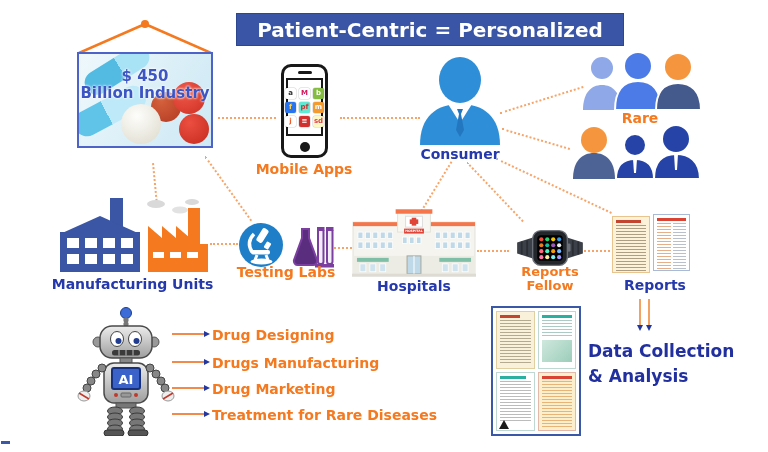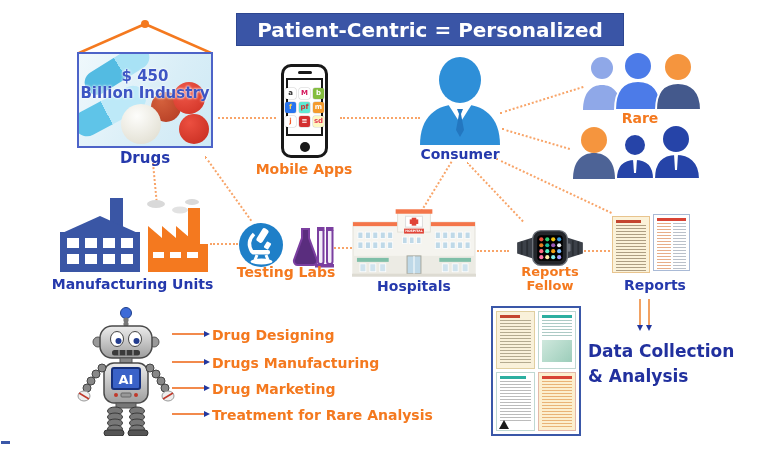--- a/index.html
+++ b/index.html
@@ -85,21 +85,20 @@
     <div class="pill" style="left:-8px;top:44px;width:78px;height:26px;transform:rotate(-28deg);background:linear-gradient(90deg,#5FC4E8 0 45%,#BDE9F8 45%);"></div>
     <div class="pill" style="left:72px;top:38px;width:30px;height:30px;border-radius:50%;background:radial-gradient(circle at 35% 30%,#D4603C,#B23A22);"></div>
     <div class="pill" style="left:42px;top:50px;width:40px;height:40px;border-radius:50%;background:radial-gradient(circle at 40% 30%,#FDFDFB,#DDDACB);"></div>
     <div class="pill" style="left:94px;top:28px;width:32px;height:32px;border-radius:50%;background:radial-gradient(circle at 35% 30%,#F0594A,#CE2F22);"></div>
     <div class="pill" style="left:100px;top:60px;width:30px;height:30px;border-radius:50%;background:radial-gradient(circle at 35% 30%,#EC4F40,#C42A1E);"></div>
     <div id="drugs-overlay">
       <div>$ 450</div>
       <div>Billion Industry</div>
     </div>
   </div>
-  <div class="node-label blue" style="left:77px;top:151px;width:136px;font-size:15px;">Drugs</div>
 
   <div id="phone">
     <div id="phone-speaker"></div>
     <div id="phone-screen">
         <span class="app" style="background: rgb(255, 255, 255); color: rgb(51, 51, 51);">a</span>
         <span class="app" style="background: rgb(255, 255, 255); color: rgb(212, 20, 90);">M</span>
         <span class="app" style="background: rgb(132, 189, 63); color: rgb(255, 255, 255);">b</span>
         <span class="app" style="background: rgb(40, 116, 240); color: rgb(255, 213, 79);">f</span>
         <span class="app" style="background: #5eead4; color: rgb(211, 47, 47);">pf</span>
         <span class="app" style="background: rgb(245, 155, 45); color: rgb(255, 255, 255);">m</span>
@@ -385,16 +384,16 @@
   <div class="aline" style="left:172px;top:361px;width:32px;"></div>
   <div class="tri-right" style="left:204px;top:358.5px;"></div>
   <div class="ai-item" style="left:212px;top:355px;">Drugs Manufacturing</div>
 
   <div class="aline" style="left:172px;top:387px;width:32px;"></div>
   <div class="tri-right" style="left:204px;top:384.5px;"></div>
   <div class="ai-item" style="left:212px;top:381px;">Drug Marketing</div>
 
   <div class="aline" style="left:172px;top:413px;width:32px;"></div>
   <div class="tri-right" style="left:204px;top:410.5px;"></div>
-  <div class="ai-item" style="left:212px;top:407px;">Treatment for Rare Analysis</div>
+  <div class="ai-item" style="left:212px;top:407px;">Treatment for Rare Diseases</div>
 
   <div id="cursor-dash"></div>
 </div>
 
 </body></html>

